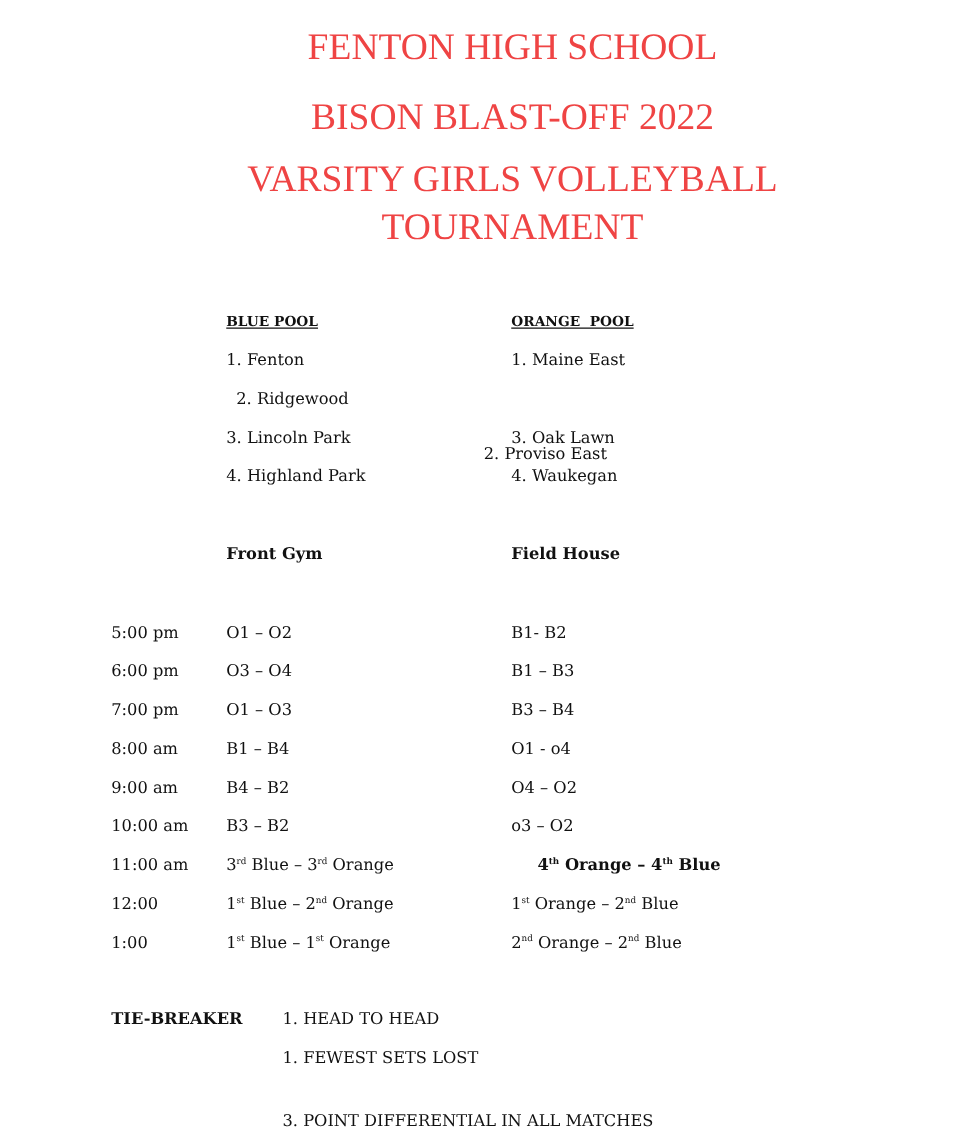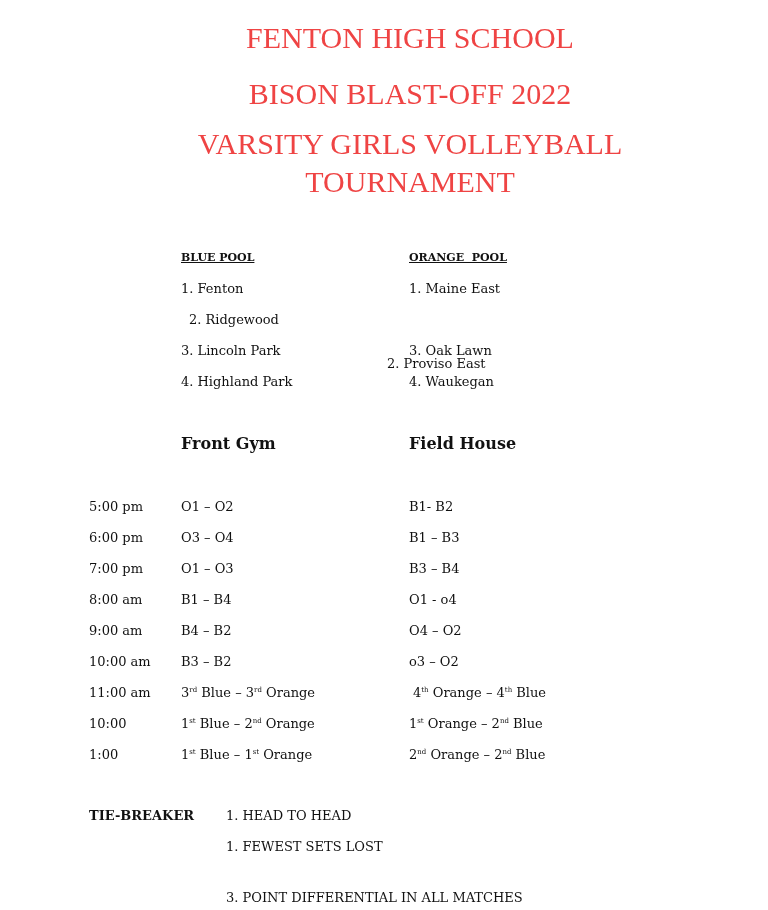--- a/index.html
+++ b/index.html
@@ -13,21 +13,21 @@
     font-family: "Liberation Serif", serif; font-size: 30px; line-height: 32px;
     color: #ef4444;
     padding-left: 26px;
   }
   .t1 { top: 22px; }
   .t2 { top: 78px; }
   .t3 { top: 128px; }
   .t4 { top: 166px; }
   .abs { position: absolute; white-space: nowrap; font-size: 13px; line-height: 16px; }
   .pool-head { font-weight: bold; text-decoration: underline; font-size: 11px; }
-  .venue-head { font-weight: bold; font-size: 16px; }
+  .venue-head { font-weight: bold; font-size: 13px; }
   sup { font-size: 7px; vertical-align: 5px; line-height: 0; }
 </style>
 </head>
 <body>
 
 <div class="title t1">FENTON HIGH SCHOOL</div>
 <div class="title t2">BISON BLAST-OFF 2022</div>
 <div class="title t3">VARSITY GIRLS VOLLEYBALL</div>
 <div class="title t4">TOURNAMENT</div>
 
@@ -78,24 +78,24 @@
   </div>
   <div>
     <div class="abs" style="left:89px; top:654px;">10:00 am</div>
     <div class="abs" style="left:181px; top:654px;">B3 – B2</div>
     <div class="abs" style="left:409px; top:654px;">o3 – O2</div>
   </div>
 
   <div>
     <div class="abs" style="left:89px; top:685px;">11:00 am</div>
     <div class="abs" style="left:181px; top:685px;"><span>3</span><sup>rd</sup><span style="white-space:pre"> Blue – </span><span>3</span><sup>rd</sup><span style="white-space:pre"> Orange</span></div>
-    <div class="abs" style="left:413px; top:685px;"><span>4</span><sup>th</sup><span style="white-space:pre"> Orange – </span><span>4</span><sup>th</sup><span style="white-space:pre"> Blue</span></div>
+    <div class="abs" style="left:430px; top:685px;font-weight:bold;"><span>4</span><sup>th</sup><span style="white-space:pre"> Orange – </span><span>4</span><sup>th</sup><span style="white-space:pre"> Blue</span></div>
   </div>
   <div>
-    <div class="abs" style="left:89px; top:716px;">10:00</div>
+    <div class="abs" style="left:89px; top:716px;">12:00</div>
     <div class="abs" style="left:181px; top:716px;"><span>1</span><sup>st</sup><span style="white-space:pre"> Blue – </span><span>2</span><sup>nd</sup><span style="white-space:pre"> Orange</span></div>
     <div class="abs" style="left:409px; top:716px;"><span>1</span><sup>st</sup><span style="white-space:pre"> Orange – </span><span>2</span><sup>nd</sup><span style="white-space:pre"> Blue</span></div>
   </div>
   <div>
     <div class="abs" style="left:89px; top:747px;">1:00</div>
     <div class="abs" style="left:181px; top:747px;"><span>1</span><sup>st</sup><span style="white-space:pre"> Blue – </span><span>1</span><sup>st</sup><span style="white-space:pre"> Orange</span></div>
     <div class="abs" style="left:409px; top:747px;"><span>2</span><sup>nd</sup><span style="white-space:pre"> Orange – </span><span>2</span><sup>nd</sup><span style="white-space:pre"> Blue</span></div>
   </div>
 </div>
 

